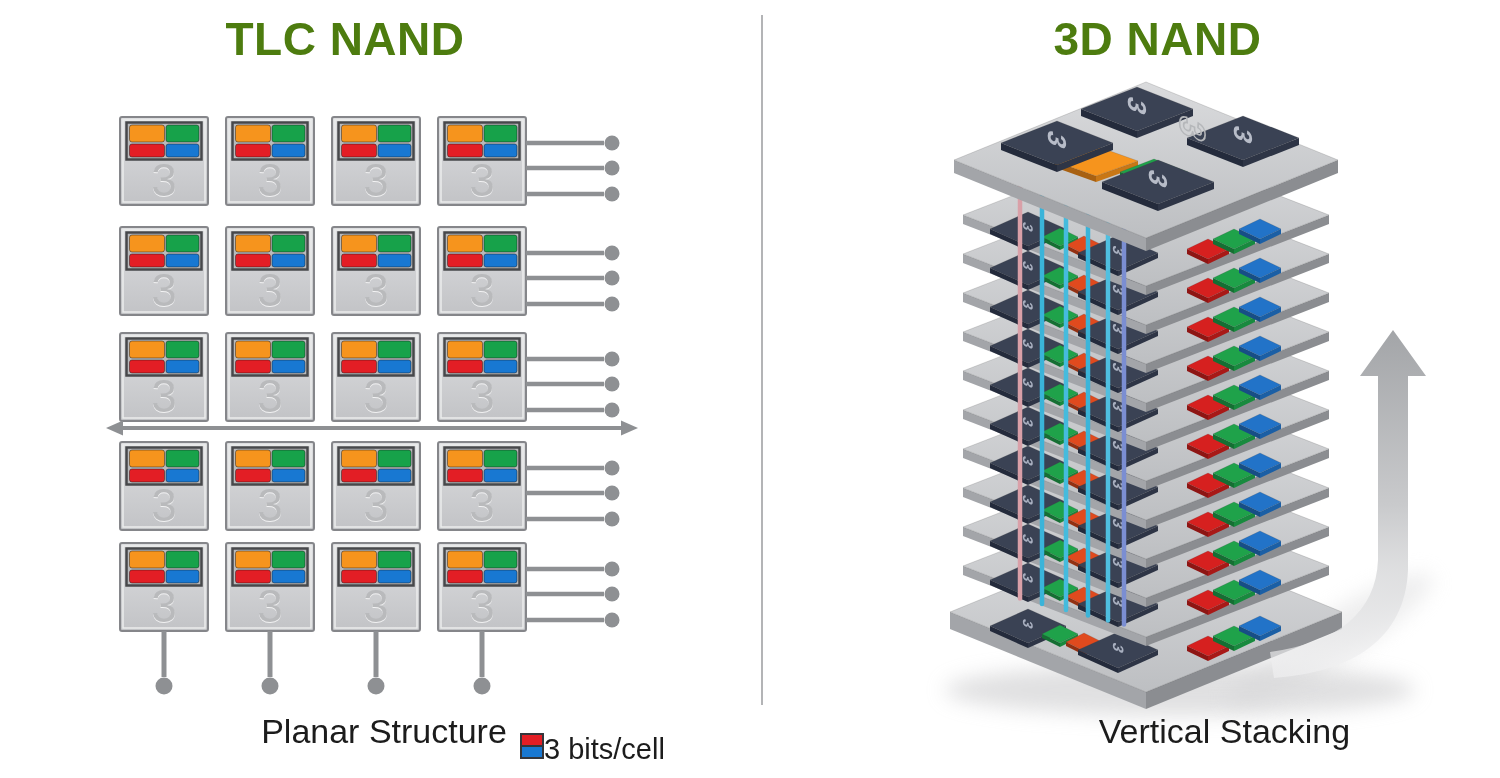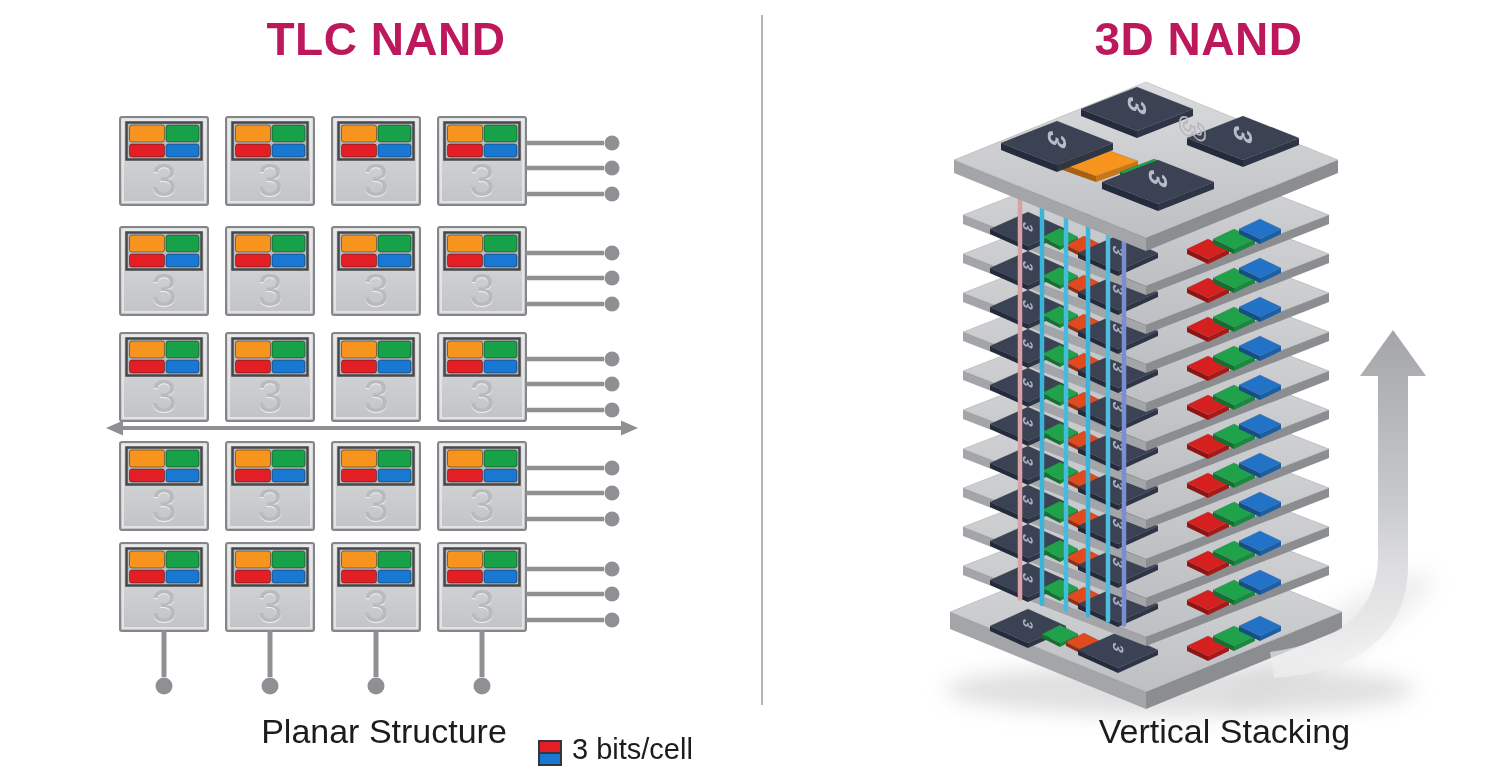--- a/index.html
+++ b/index.html
@@ -2,37 +2,36 @@
 <html><head>
 <meta charset="utf-8">
 <style>
   html,body{margin:0;padding:0;background:#ffffff;}
   #canvas{
     position:relative;width:1500px;height:778px;background:#ffffff;
     font-family:"Liberation Sans", sans-serif;overflow:hidden;
   }
   .title{
     position:absolute;top:12px;font-size:46px;font-weight:700;
-    letter-spacing:.5px;color:#be185d;text-align:center;white-space:nowrap;padding-left:41px;
+    letter-spacing:.5px;color:#4d7c0f;text-align:center;white-space:nowrap;
   }
   #tlc-title{left:0;width:690px;}
   #nand3d-title{left:815px;width:685px;}
   .caption{
     position:absolute;top:712px;font-size:34px;font-weight:400;
     color:#1c1c1c;text-align:center;white-space:nowrap;padding-left:39px;
   }
   #planar-caption{left:0;width:690px;}
   #stacking-caption{left:843px;width:685px;}
   #divider{
     position:absolute;left:761px;top:15px;width:2px;height:690px;
     background:#b3b4b6;
   }
   #legend{
-    position:absolute;left:538px;top:733px;display:flex;align-items:flex-end;
-    gap:10px;
+    position:absolute;left:520px;top:733px;display:flex;align-items:flex-start;
   }
   #legend .swatch{width:24px;height:26px;display:flex;flex-direction:column;}
   #legend .swatch span{flex:1;border:2px solid #34363b;}
   #legend .swatch span:first-child{border-bottom-width:1px;}
   #legend .swatch span:last-child{border-top-width:1px;}
   #legend .label{font-size:29px;color:#1c1c1c;white-space:nowrap;}
   #diagram-svg{position:absolute;left:0;top:0;}
 </style>
 </head>
 <body>

